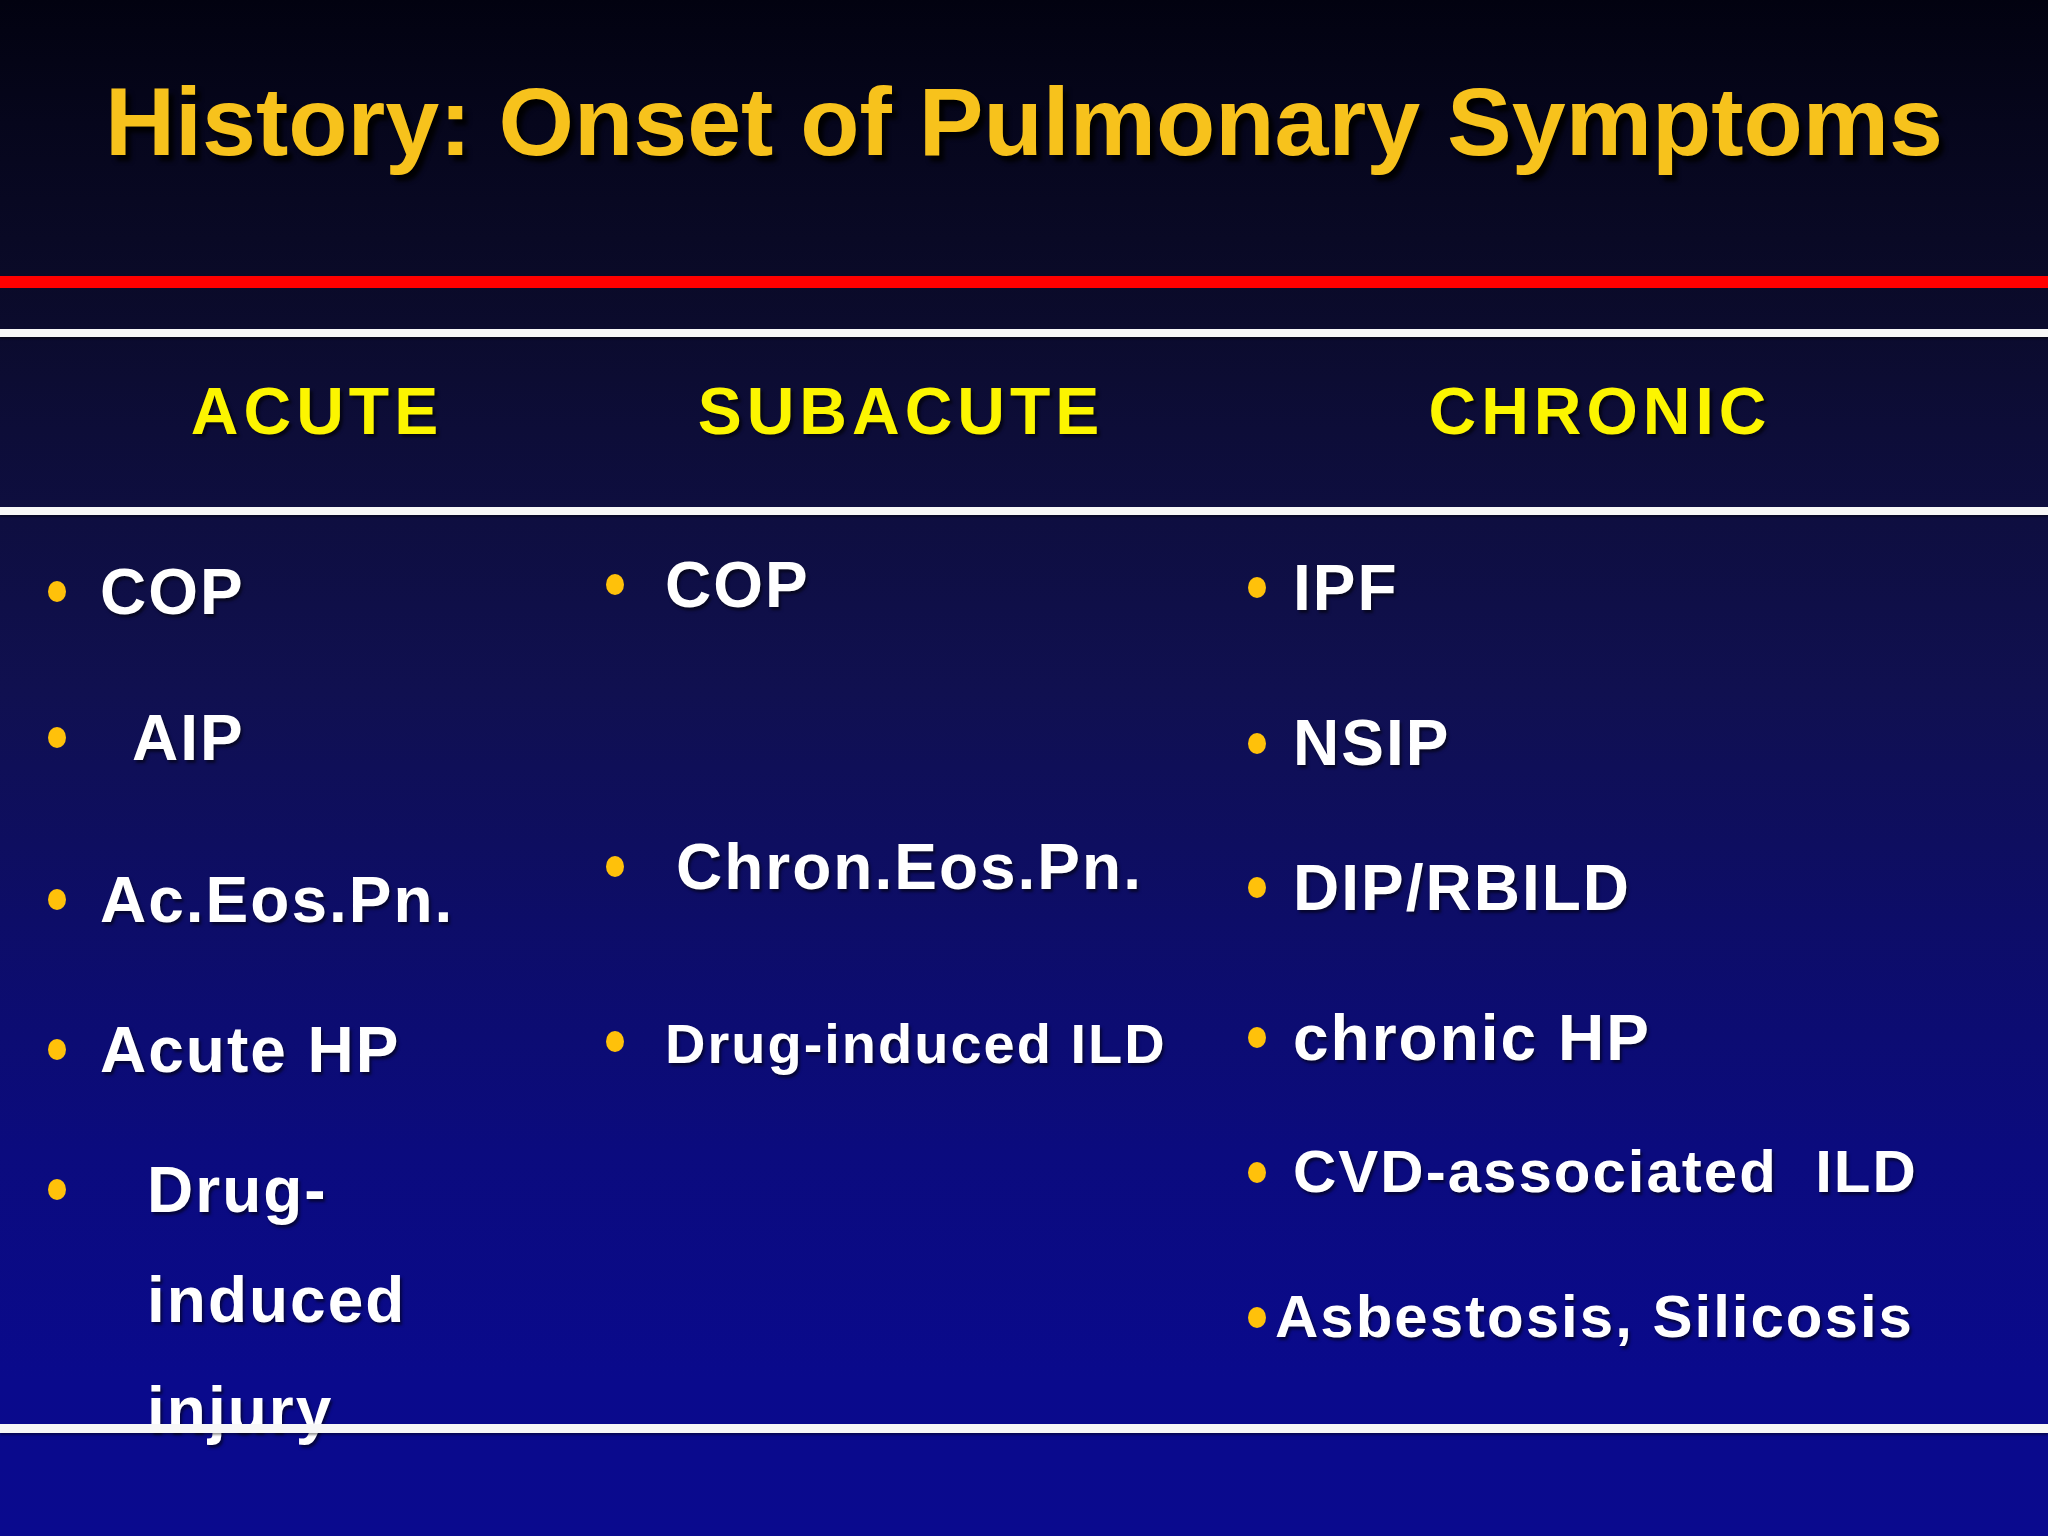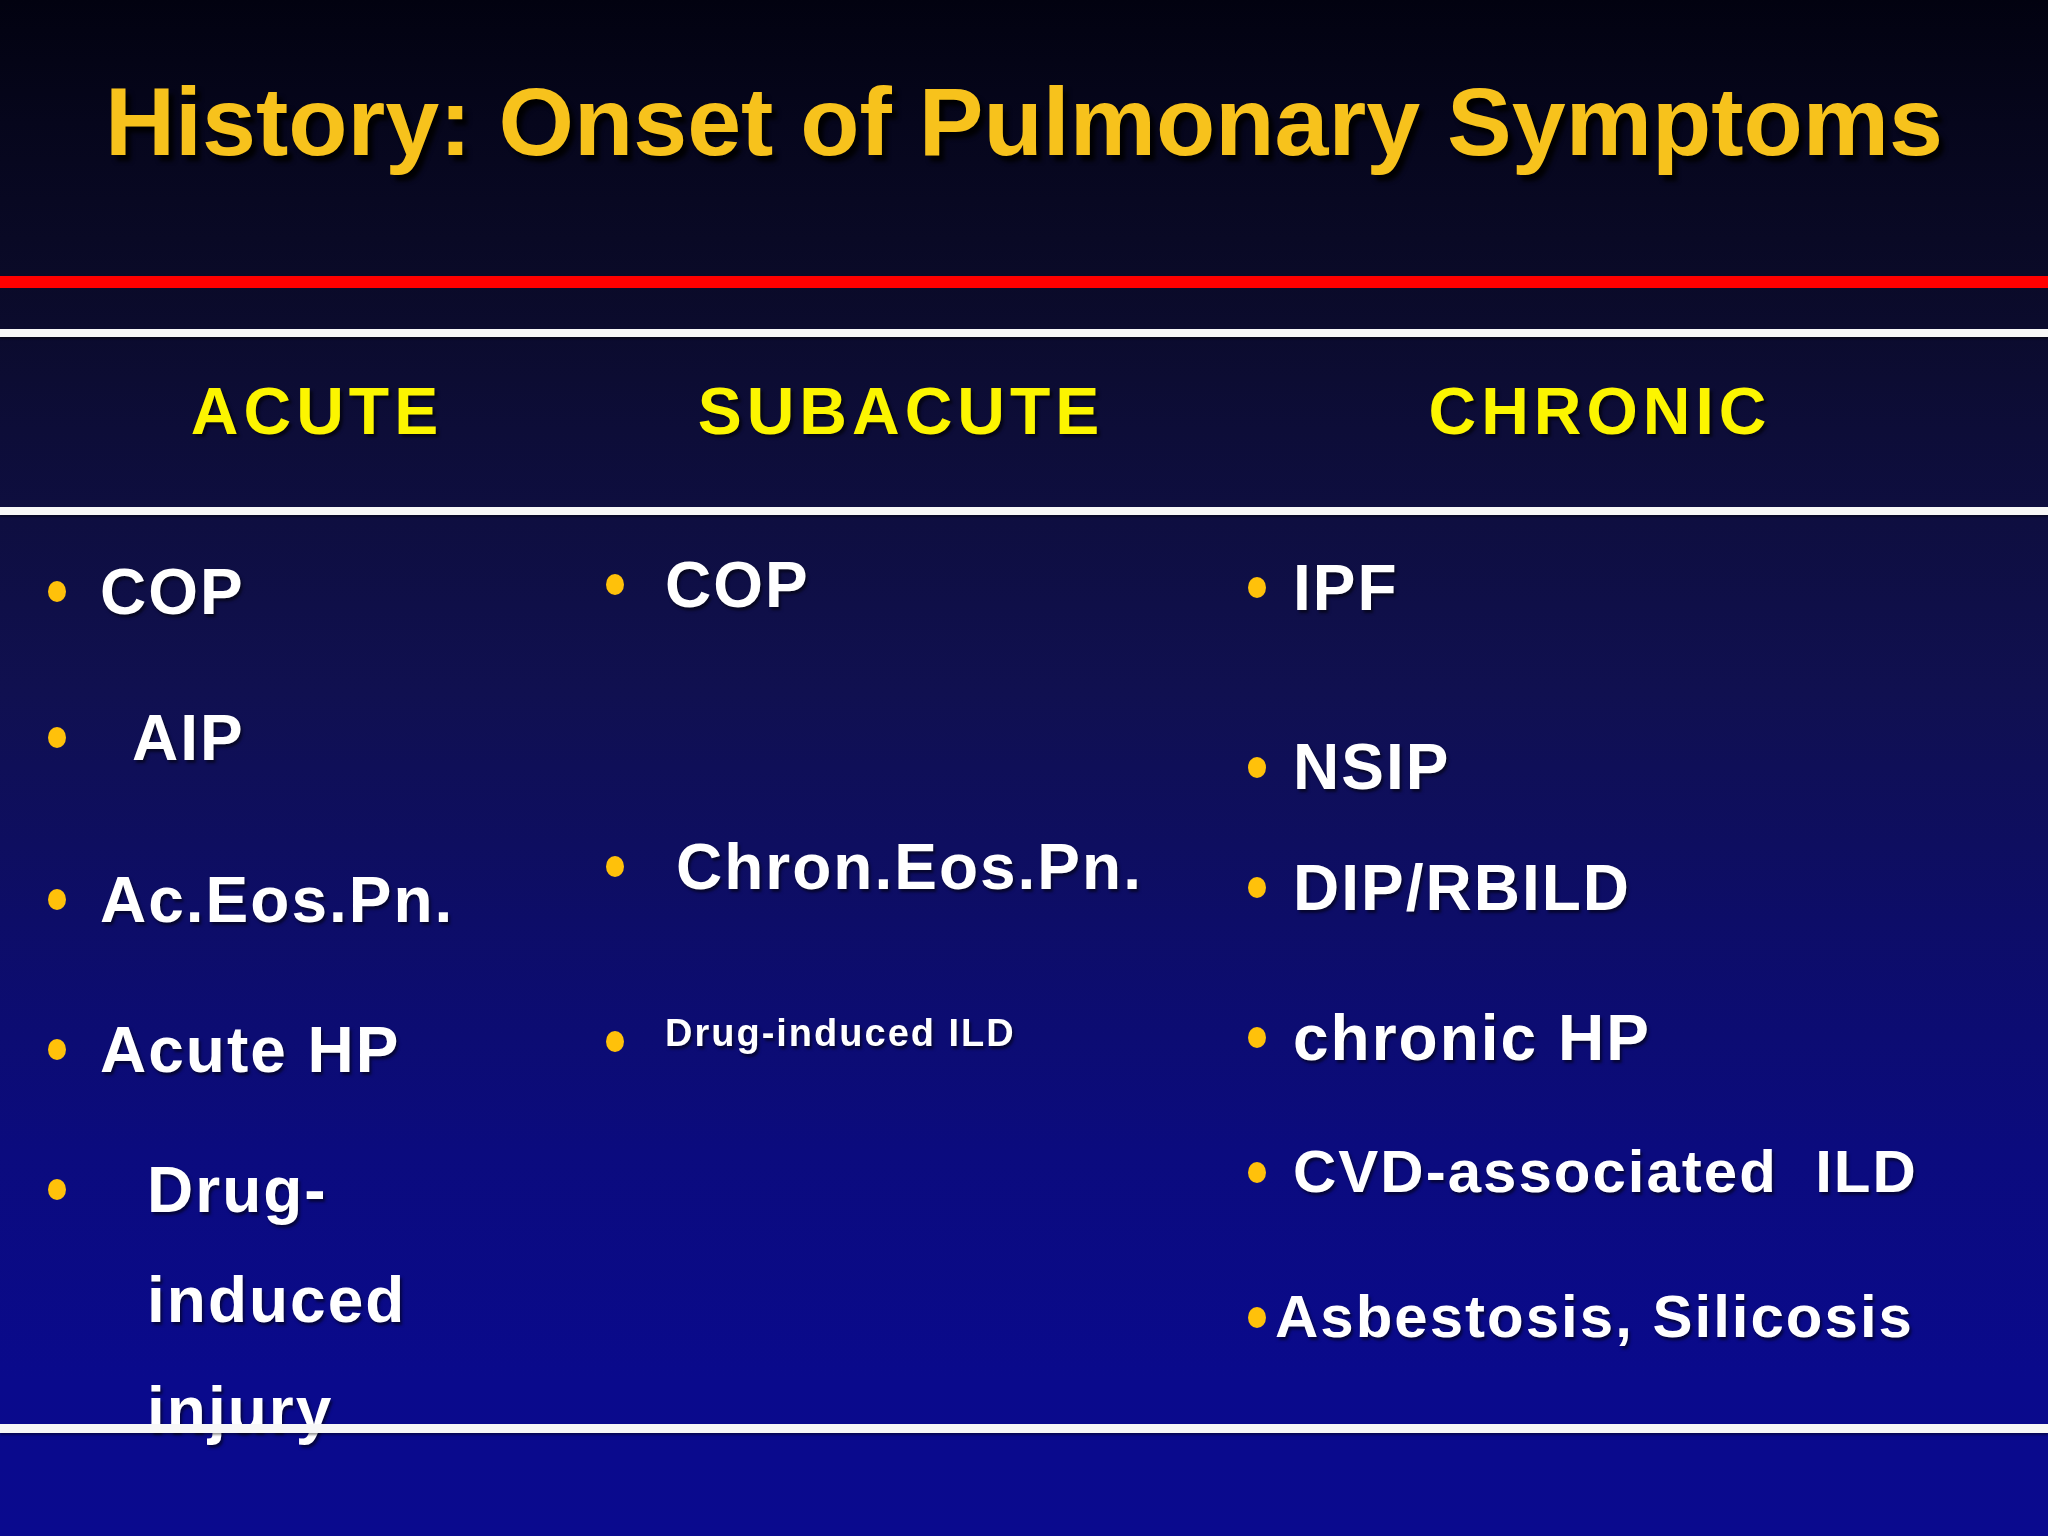--- a/index.html
+++ b/index.html
@@ -114,29 +114,29 @@
       <div class="item" style="left: 606px; top: 549.8px;">
         <span class="bullet" style="margin-top: 24.7px;"></span>
         <span class="label" style="font-size: 64px; line-height: 1.1; margin-left: 41px;">COP</span>
       </div>
       <div class="item" style="left: 606px; top: 831.8px;">
         <span class="bullet" style="margin-top: 24.7px;"></span>
         <span class="label" style="font-size: 64px; line-height: 1.1; margin-left: 52px; text-align: right;">Chron.Eos.Pn.</span>
       </div>
       <div class="item" style="left: 606px; top: 1012.85px;">
         <span class="bullet" style="margin-top: 18.65px;"></span>
-        <span class="label" style="font-size: 38px; line-height: 1.1; margin-left: 41px;">Drug-induced ILD</span>
+        <span class="label" style="font-size: 56px; line-height: 1.1; margin-left: 41px;">Drug-induced ILD</span>
       </div>
     </div>
   <div class="column" id="col-2">
       <div class="item" style="left: 1248px; top: 552.8px;">
         <span class="bullet" style="margin-top: 24.7px;"></span>
         <span class="label" style="font-size: 64px; line-height: 1.1; margin-left: 27px;">IPF</span>
       </div>
-      <div class="item" style="left: 1248px; top: 732px;">
+      <div class="item" style="left: 1248px; top: 708px;">
         <span class="bullet" style="margin-top: 24.7px;"></span>
         <span class="label" style="font-size: 64px; line-height: 1.1; margin-left: 27px;">NSIP</span>
       </div>
       <div class="item" style="left: 1248px; top: 852.8px;">
         <span class="bullet" style="margin-top: 24.7px;"></span>
         <span class="label" style="font-size: 64px; line-height: 1.1; margin-left: 27px;">DIP/RBILD</span>
       </div>
       <div class="item" style="left: 1248px; top: 1002.8px;">
         <span class="bullet" style="margin-top: 24.7px;"></span>
         <span class="label" style="font-size: 64px; line-height: 1.1; margin-left: 27px;">chronic HP</span>

